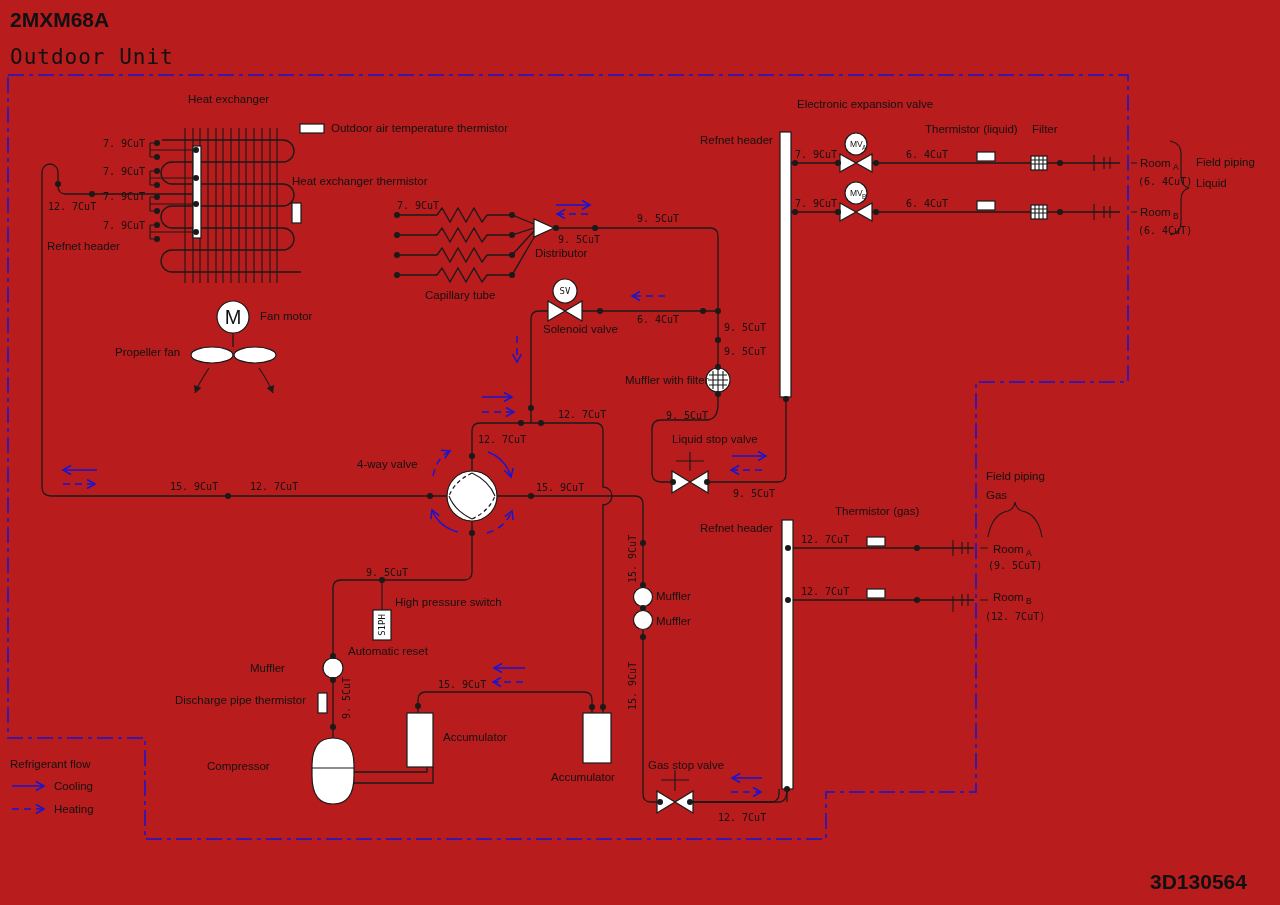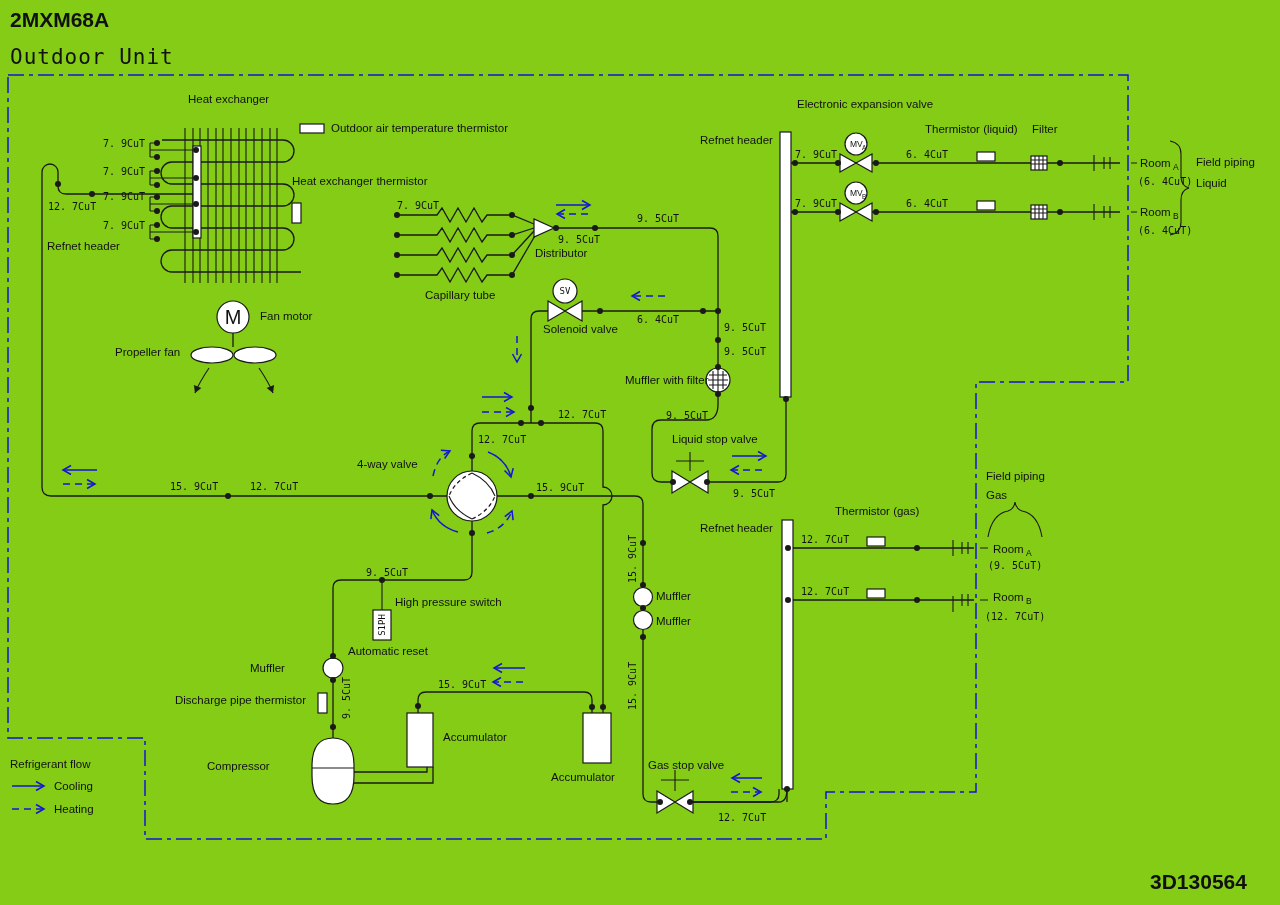--- a/index.html
+++ b/index.html
@@ -1,16 +1,16 @@
 <!DOCTYPE html>
 <html><head>
 <meta charset="utf-8">
 <style>
   html,body{margin:0;padding:0;background:#fff;}
-  #stage{position:relative;width:1280px;height:905px;background:#84cc16;overflow:hidden;}
+  #stage{position:relative;width:1280px;height:905px;background:#b91c1c;overflow:hidden;}
   svg{position:absolute;left:0;top:0;}
   .k{stroke:#1a1a1a;stroke-width:1.3;fill:none;}
   .k2{stroke:#1a1a1a;stroke-width:1.1;fill:none;}
   .kd{stroke:#1a1a1a;stroke-width:1.2;fill:none;stroke-dasharray:4 3;}
   .kf{stroke:#1a1a1a;stroke-width:1.2;fill:#fff;}
   .d{fill:#1a1a1a;stroke:none;}
   .b{stroke:#1515d6;stroke-width:1.5;fill:none;}
   .bd{stroke:#1515d6;stroke-width:1.5;fill:none;stroke-dasharray:7 5;}
   .bound{stroke:#1515d6;stroke-width:1.5;fill:none;stroke-dasharray:16 5 4 5;}
   text{fill:#111;}

